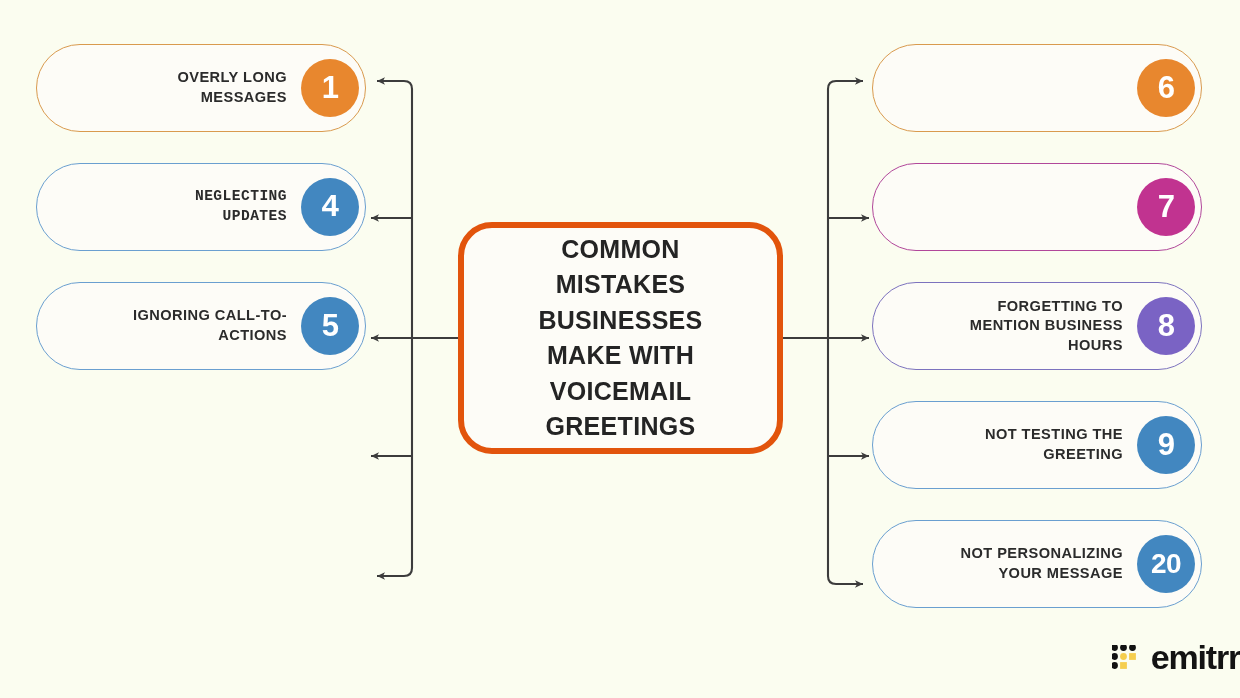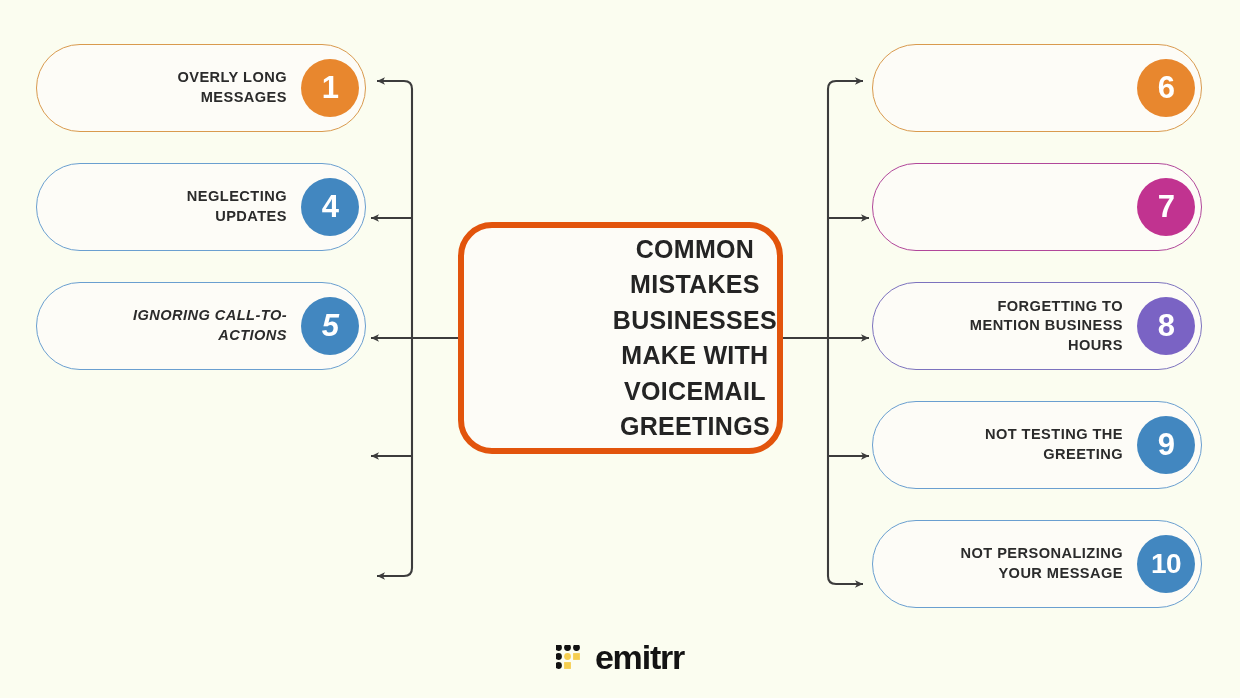--- a/index.html
+++ b/index.html
@@ -91,42 +91,42 @@
     left: 458px;
     top: 222px;
     width: 325px;
     height: 232px;
     box-sizing: border-box;
     background: #FDFCF7;
     border: 6px solid #E2540C;
     border-radius: 34px;
     display: flex;
     align-items: center;
-    justify-content: flex-end;
+    justify-content: center;
     text-align: center;
   }
   #center-title {
     font-size: 25px;
     font-weight: bold;
     line-height: 1.42;
     letter-spacing: 0.3px;
     color: #242424;
     text-transform: uppercase;
     white-space: pre-line;
   }
 
   
   #logo {
     position: absolute;
     left: 0;
     top: 638px;
     width: 1240px;
     display: flex;
     align-items: center;
-    justify-content: center;
+    justify-content: flex-end;
     gap: 9px;
   }
   #logo-mark {
     width: 30px;
     height: 26px;
     position: relative;
   }
   #logo-text {
     font-size: 34px;
     font-weight: bold;
@@ -172,26 +172,26 @@
       <path d="M828,576 Q828,584 836,584 L863,584" marker-end="url(#arrowR)"></path>
     </g>
   </svg>
 
   <div class="column left">
     <div class="pill" style="border-color: rgb(217, 154, 78);">
       <div class="pill-label">OVERLY LONG
 MESSAGES</div>
       <div class="num-circle" style="background: rgb(232, 135, 46);">1</div>
     </div>
-    <div class="pill" style="border-color: rgb(106, 159, 208);">
+    <div class="pill" style="border-color: rgb(106, 159, 208); font-family: Liberation Mono, monospace;">
       <div class="pill-label">NEGLECTING
 UPDATES</div>
       <div class="num-circle" style="background: rgb(66, 135, 192);">4</div>
     </div>
-    <div class="pill" style="border-color: rgb(106, 159, 208); font-style: italic;">
+    <div class="pill" style="border-color: rgb(106, 159, 208);">
       <div class="pill-label">IGNORING CALL-TO-
 ACTIONS</div>
       <div class="num-circle" style="background: rgb(66, 135, 192);">5</div>
     </div>
   </div>
 
   <div id="center-box" style="border-color: rgb(226, 84, 12);">
     <div id="center-title">COMMON
 MISTAKES
 BUSINESSES
@@ -214,21 +214,21 @@
       <div class="num-circle" style="background: rgb(122, 99, 196);">8</div>
     </div>
     <div class="pill" style="border-color: rgb(106, 159, 208); align-items: center;">
       <div class="pill-label">NOT TESTING THE
 GREETING</div>
       <div class="num-circle" style="background: rgb(66, 135, 192);">9</div>
     </div>
     <div class="pill" style="border-color: rgb(106, 159, 208);">
       <div class="pill-label">NOT PERSONALIZING
 YOUR MESSAGE</div>
-      <div class="num-circle wide" style="background: rgb(66, 135, 192);">10</div>
+      <div class="num-circle wide" style="background: rgb(66, 135, 192);">20</div>
     </div>
   </div>
 
   <div id="logo">
     <div id="logo-mark">
       <svg viewBox="0 0 30 26" width="30" height="26">
         <g id="mark-dots">
             <circle cx="2.5" cy="2.5" r="3.4" fill="#121212"></circle>
             <circle cx="11.5" cy="2.5" r="3.4" fill="#121212"></circle>
             <circle cx="20.5" cy="2.5" r="3.4" fill="#121212"></circle>

